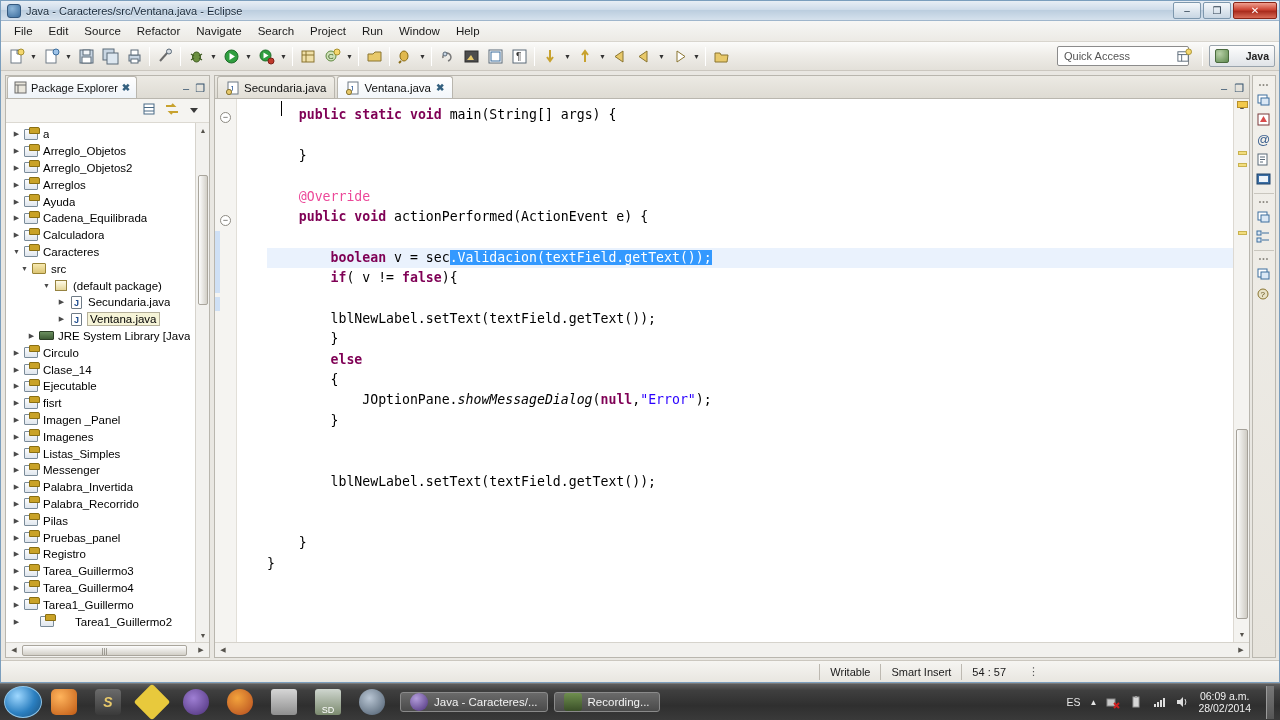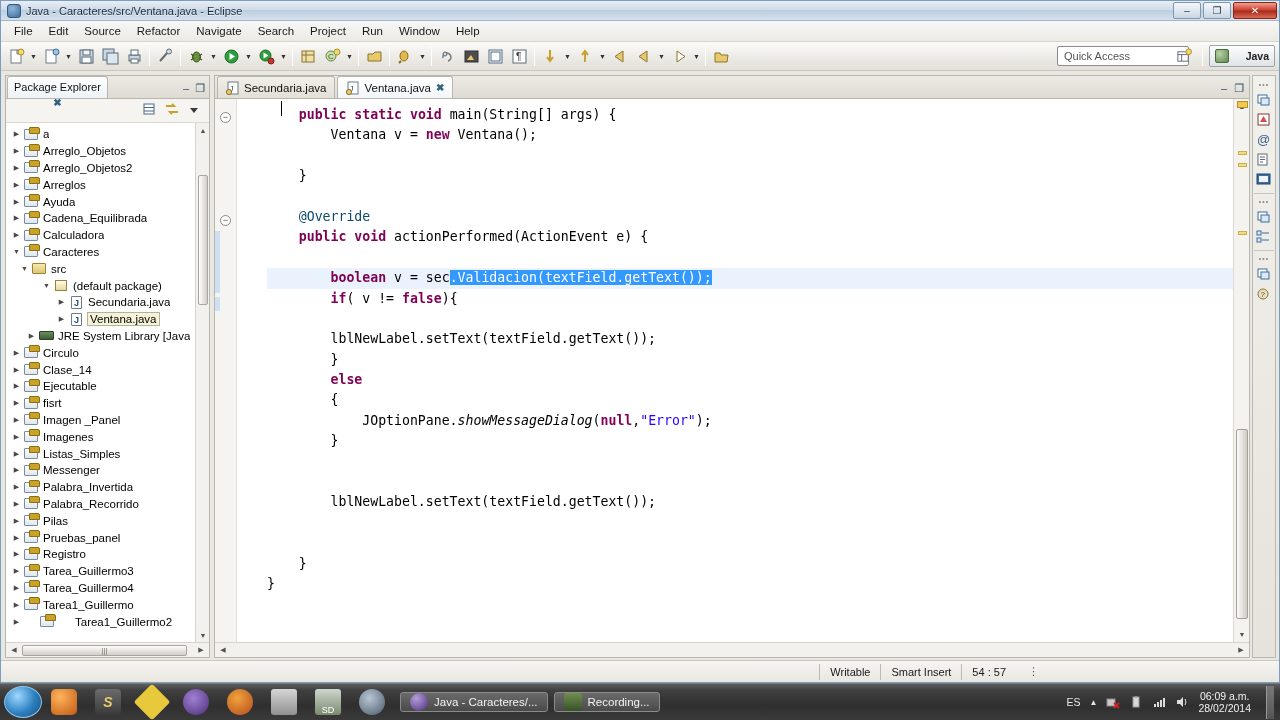--- a/index.html
+++ b/index.html
@@ -119,21 +119,21 @@
     height: 23px; display: flex; align-items: flex-end; position: relative;
     background: linear-gradient(180deg,#eceae4,#dedbd3);
     border-bottom: 1px solid #b9b6ae;
   }
   .ex-tab {
     height: 22px; display: flex; align-items: center; gap: 4px;
     padding: 0 6px; margin-left: 1px;
     background: linear-gradient(180deg,#ffffff,#eef3f8);
     border: 1px solid #b9b6ae; border-bottom: none;
     border-radius: 3px 3px 0 0;
-    font-size: 11px; color: #111; white-space: nowrap; flex-direction: column;
+    font-size: 11px; color: #111; white-space: nowrap;
   }
   .ex-tab .closex { font-size: 10px; color: #33607f; font-weight: bold; }
   .ex-tabbtns { position: absolute; right: 4px; bottom: 4px; display: flex; gap: 6px; }
   .mini-btn { font-size: 11px; color: #33506b; line-height: 1; }
 
   .ex-toolrow {
     height: 24px; display: flex; align-items: center; justify-content: flex-end;
     gap: 9px; padding-right: 9px;
     background: #f5f4f1; border-bottom: 1px solid #dcd9d2;
   }
@@ -263,21 +263,21 @@
 
   .code {
     flex: 1; position: relative; overflow: hidden;
     font-family: "DejaVu Sans Mono", monospace;
     font-size: 13.2px; line-height: 20.4px;
     padding: 6px 0 0 30px;
     background: #fff;
   }
   .cl { height: 20.4px; white-space: pre; position: relative; }
   .kw   { color: #7f0055; font-weight: bold; }
-  .ann  { color: #0c4a6e; }
+  .ann  { color: #ec4899; }
   .str  { color: #2a00ff; }
   .mth  { font-style: italic; color: #000; }
   .sel  { background: #3399ff; color: #fff; }
   .hl-line {
     position: absolute; left: 0; right: 0; height: 20.4px;
     background: #eaf2fd;
   }
   .caret {
     position: absolute; width: 1px; height: 15px; background: #000;
   }
@@ -875,21 +875,20 @@
             <div class="change-bar" style="top:132px;height:62px;"></div>
             <div class="change-bar" style="top:198px;height:14px;"></div>
             <div class="fold-mark" style="top:13px;">−</div>
             <div class="fold-mark" style="top:116px;">−</div>
           </div>
 
           <div class="code">
             <div class="caret" style="left:44px;top:2px;"></div>
             <div id="code-lines">
                 <div class="cl">    <span class="kw">public</span> <span class="kw">static</span> <span class="kw">void</span> main(String[] args) {</div>
-                <div class="cl">        Ventana v = <span class="kw">new</span> Ventana();</div>
                 <div class="cl"></div>
                 <div class="cl">    }</div>
                 <div class="cl"></div>
                 <div class="cl">    <span class="ann"><span class="ann">@Override</span></span></div>
                 <div class="cl">    <span class="kw">public</span> <span class="kw">void</span> actionPerformed(ActionEvent e) {</div>
                 <div class="cl"></div>
                 <div class="cl"><div class="hl-line"></div><span style="position: relative;">        <span class="kw">boolean</span> v = sec<span class="sel">.Validacion(textField.getText());</span></span></div>
                 <div class="cl">        <span class="kw">if</span>( v != <span class="kw">false</span>){</div>
                 <div class="cl"></div>
                 <div class="cl">        lblNewLabel.setText(textField.getText());</div>

